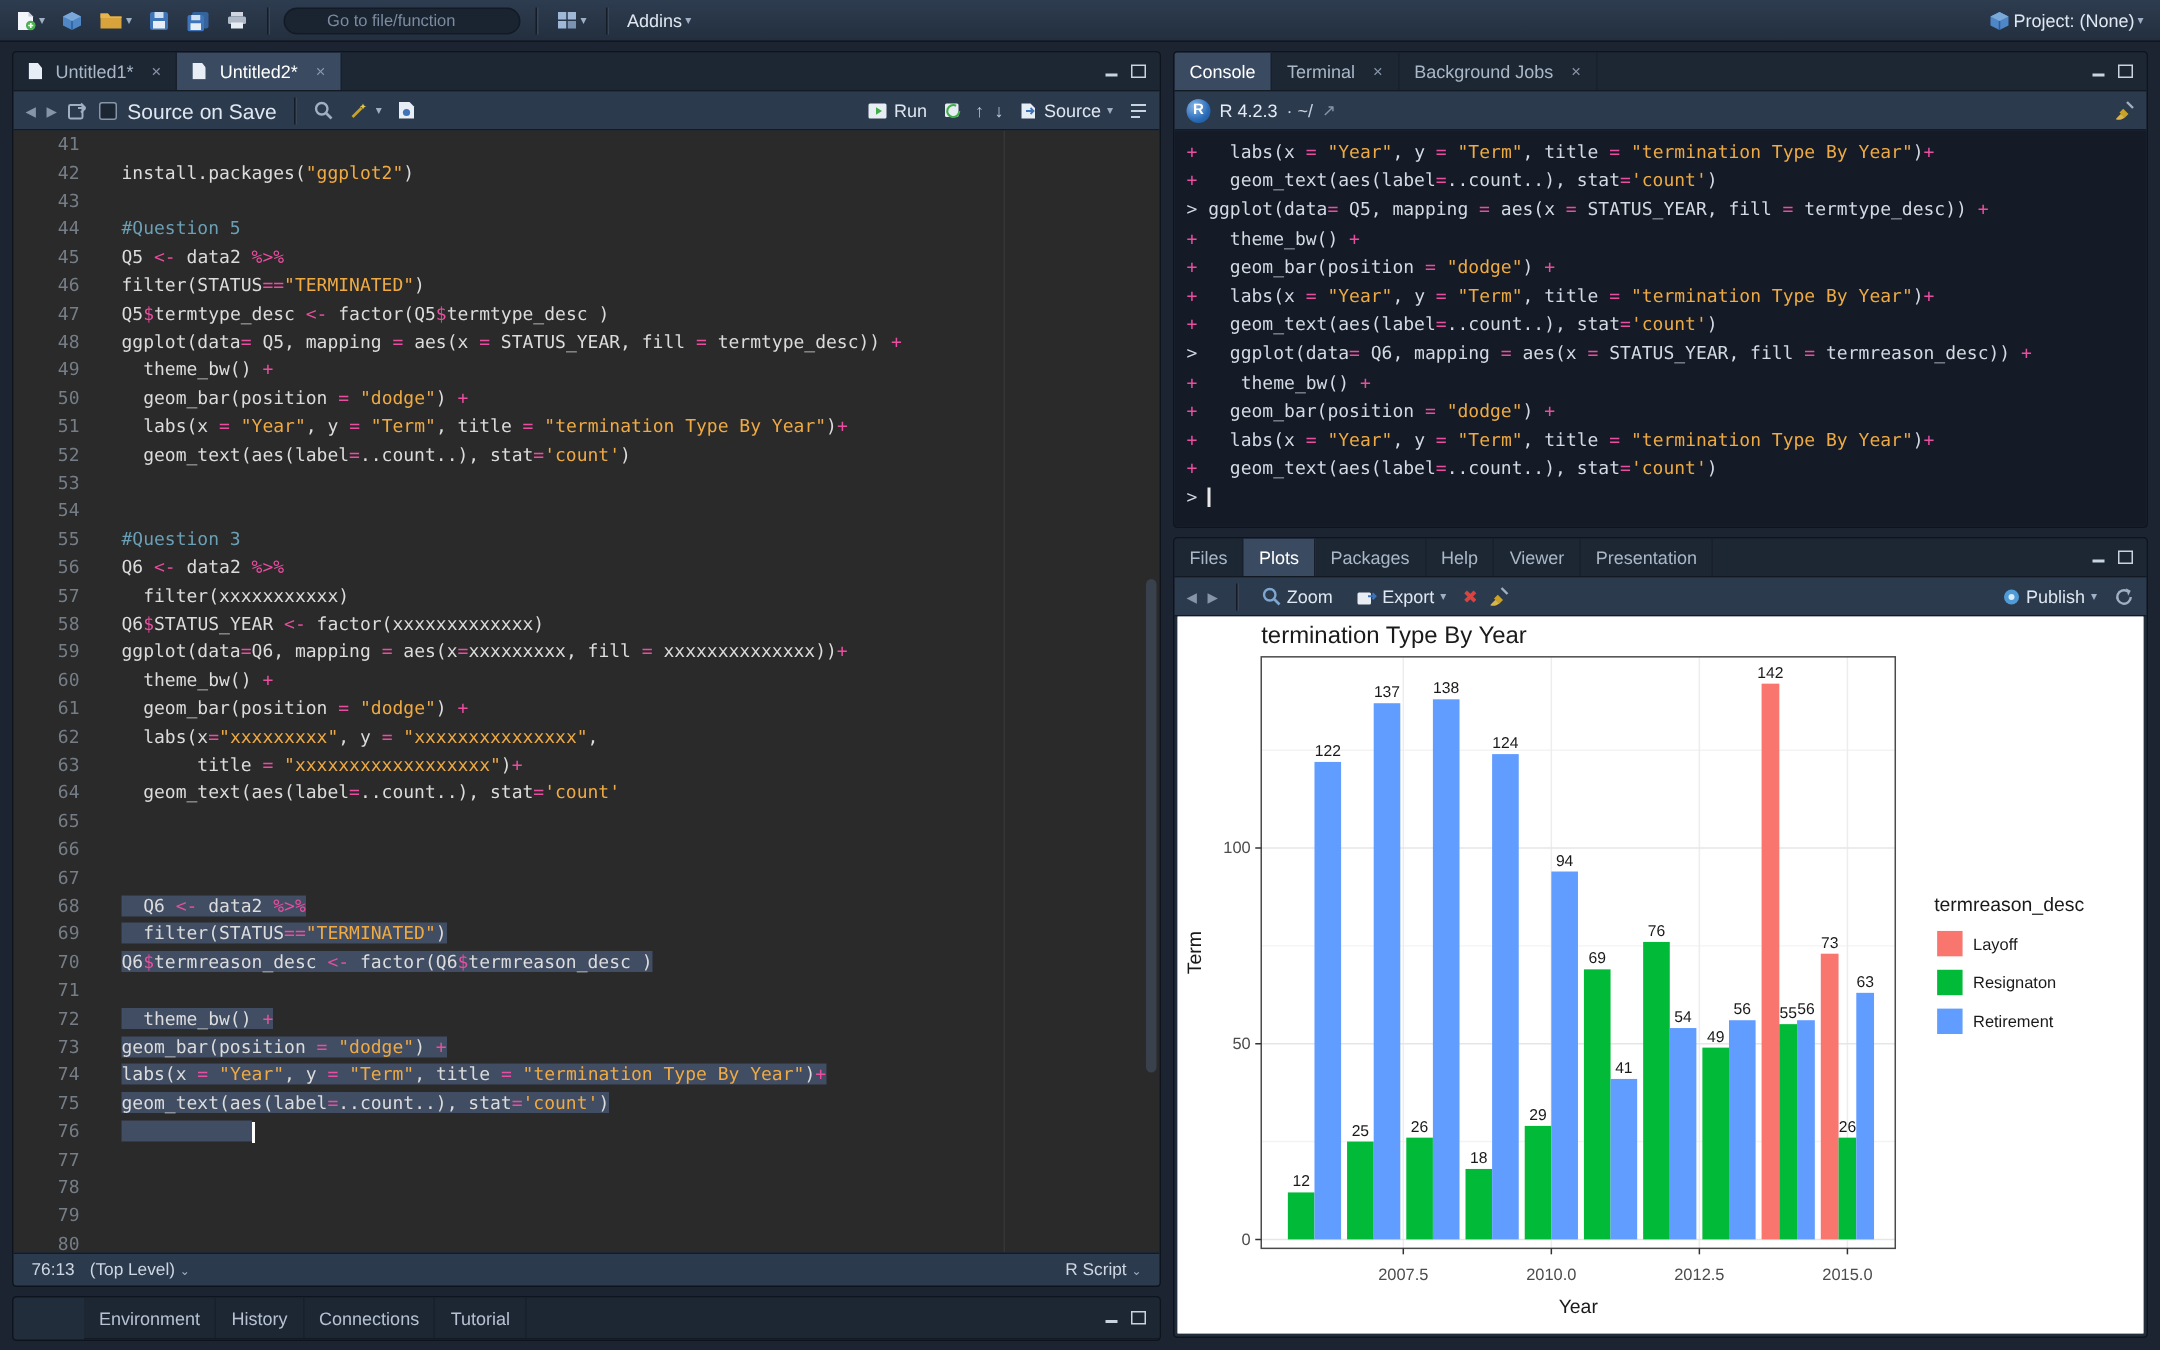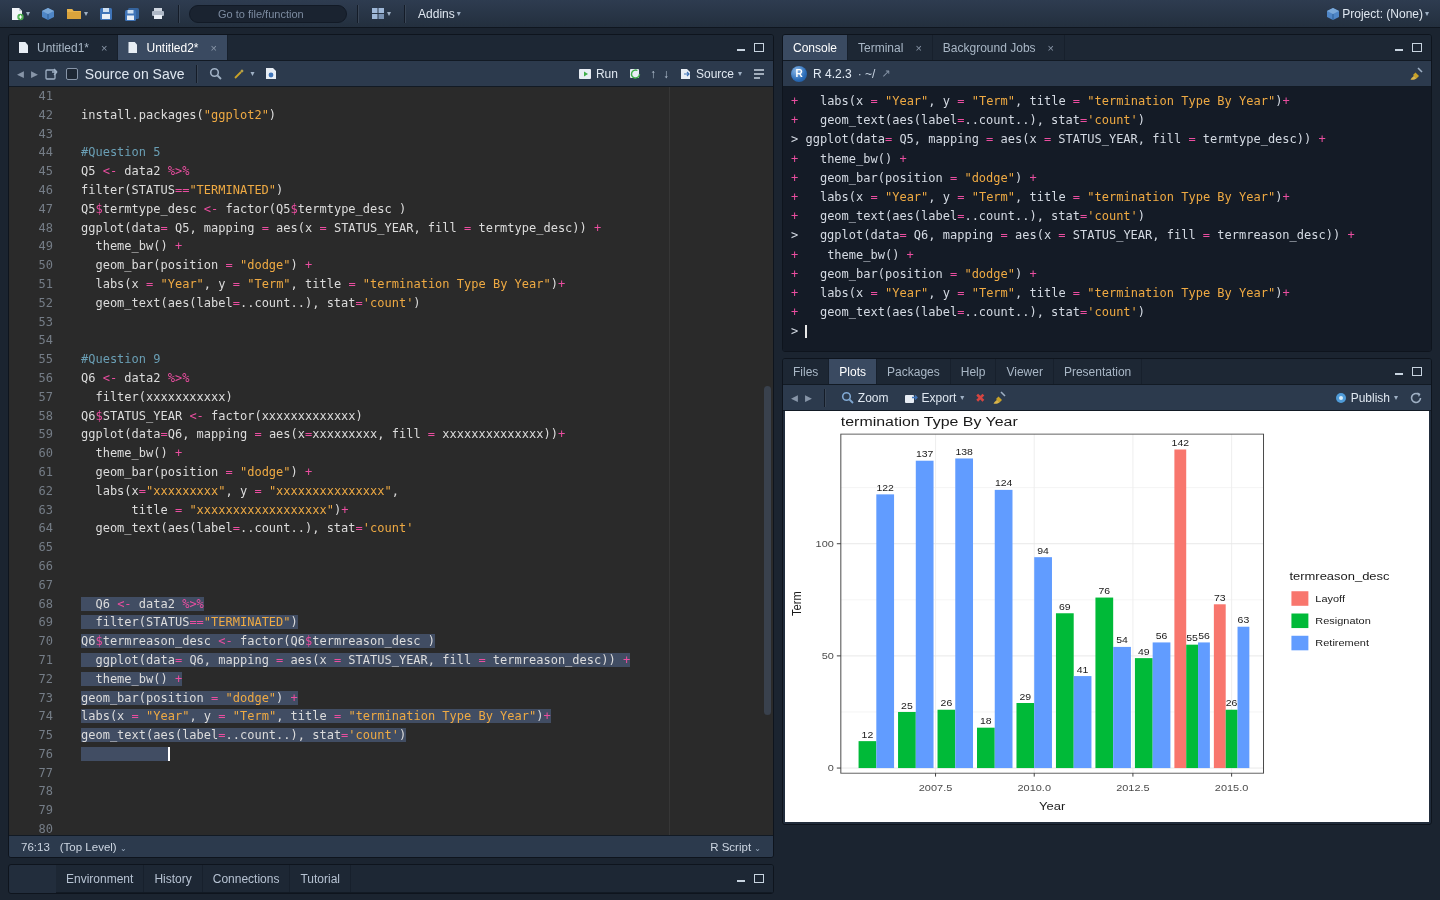--- a/index.html
+++ b/index.html
@@ -70,21 +70,21 @@
   .r-logo { width:16px; height:16px; border-radius:50%; flex:none;
     background:radial-gradient(circle at 35% 30%, #8ab8e8, #2a6cb8 60%, #1b4f8f);
     color:#fff; font-size:10px; font-weight:bold; display:flex; align-items:center; justify-content:center; }
   .console-body { position:absolute; left:0; right:0; top:52px; bottom:0; background:#141b26;
     padding:5px 8px; overflow:hidden; }
   .cs-row { height:19.2px; line-height:19.2px; font-family:"DejaVu Sans Mono",monospace;
     font-size:12px; white-space:pre; color:#d4dae3; }
   .cs-cursor { display:inline-block; width:2px; height:13px; background:#e8e8e8; vertical-align:text-bottom; }
 
   
-  .pane-plots { left:782px; top:358px; width:650px; height:467px; }
+  .pane-plots { left:782px; top:358px; width:650px; height:534px; }
   .plot-area { position:absolute; left:2px; right:2px; top:52px; bottom:2px; background:#ffffff; }
   .plot-area svg { width:100%; height:100%; display:block; }
   .plt-title { font-family:"Liberation Sans",sans-serif; font-size:16px; fill:#1a1a1a; }
   .plt-axis { font-family:"Liberation Sans",sans-serif; font-size:13px; fill:#1a1a1a; }
   .plt-tick { font-family:"Liberation Sans",sans-serif; font-size:11px; fill:#4d4d4d; }
   .plt-legend-title { font-family:"Liberation Sans",sans-serif; font-size:13px; fill:#1a1a1a; }
   .plt-legend-label { font-family:"Liberation Sans",sans-serif; font-size:11px; fill:#1a1a1a; }
   .plt-bar-label { font-family:"Liberation Sans",sans-serif; font-size:10.5px; fill:#1a1a1a; }
 
   .red-x { color:#d64541; font-size:12px; }
@@ -256,37 +256,37 @@
           <div class="ed-row"><span class="ed-num">45</span><span class="ed-code"><span>Q5 <span class="tk-o">&lt;-</span> data2 <span class="tk-o">%&gt;%</span></span></span></div>
           <div class="ed-row"><span class="ed-num">46</span><span class="ed-code"><span>filter(STATUS<span class="tk-o">==</span><span class="tk-s">"TERMINATED"</span>)</span></span></div>
           <div class="ed-row"><span class="ed-num">47</span><span class="ed-code"><span>Q5<span class="tk-o">$</span>termtype_desc <span class="tk-o">&lt;-</span> factor(Q5<span class="tk-o">$</span>termtype_desc )</span></span></div>
           <div class="ed-row"><span class="ed-num">48</span><span class="ed-code"><span>ggplot(data<span class="tk-o">=</span> Q5, mapping <span class="tk-o">=</span> aes(x <span class="tk-o">=</span> STATUS_YEAR, fill <span class="tk-o">=</span> termtype_desc)) <span class="tk-o">+</span></span></span></div>
           <div class="ed-row"><span class="ed-num">49</span><span class="ed-code"><span>  theme_bw() <span class="tk-o">+</span></span></span></div>
           <div class="ed-row"><span class="ed-num">50</span><span class="ed-code"><span>  geom_bar(position <span class="tk-o">=</span> <span class="tk-s">"dodge"</span>) <span class="tk-o">+</span></span></span></div>
           <div class="ed-row"><span class="ed-num">51</span><span class="ed-code"><span>  labs(x <span class="tk-o">=</span> <span class="tk-s">"Year"</span>, y <span class="tk-o">=</span> <span class="tk-s">"Term"</span>, title <span class="tk-o">=</span> <span class="tk-s">"termination Type By Year"</span>)<span class="tk-o">+</span></span></span></div>
           <div class="ed-row"><span class="ed-num">52</span><span class="ed-code"><span>  geom_text(aes(label<span class="tk-o">=</span>..count..), stat<span class="tk-o">=</span><span class="tk-s">'count'</span>)</span></span></div>
           <div class="ed-row"><span class="ed-num">53</span><span class="ed-code"><span></span></span></div>
           <div class="ed-row"><span class="ed-num">54</span><span class="ed-code"><span></span></span></div>
-          <div class="ed-row"><span class="ed-num">55</span><span class="ed-code"><span><span class="tk-c">#Question 9</span></span></span></div>
+          <div class="ed-row"><span class="ed-num">55</span><span class="ed-code"><span><span class="tk-c">#Question 3</span></span></span></div>
           <div class="ed-row"><span class="ed-num">56</span><span class="ed-code"><span>Q6 <span class="tk-o">&lt;-</span> data2 <span class="tk-o">%&gt;%</span></span></span></div>
           <div class="ed-row"><span class="ed-num">57</span><span class="ed-code"><span>  filter(xxxxxxxxxxx)</span></span></div>
           <div class="ed-row"><span class="ed-num">58</span><span class="ed-code"><span>Q6<span class="tk-o">$</span>STATUS_YEAR <span class="tk-o">&lt;-</span> factor(xxxxxxxxxxxxx)</span></span></div>
           <div class="ed-row"><span class="ed-num">59</span><span class="ed-code"><span>ggplot(data<span class="tk-o">=</span>Q6, mapping <span class="tk-o">=</span> aes(x<span class="tk-o">=</span>xxxxxxxxx, fill <span class="tk-o">=</span> xxxxxxxxxxxxxx))<span class="tk-o">+</span></span></span></div>
           <div class="ed-row"><span class="ed-num">60</span><span class="ed-code"><span>  theme_bw() <span class="tk-o">+</span></span></span></div>
           <div class="ed-row"><span class="ed-num">61</span><span class="ed-code"><span>  geom_bar(position <span class="tk-o">=</span> <span class="tk-s">"dodge"</span>) <span class="tk-o">+</span></span></span></div>
           <div class="ed-row"><span class="ed-num">62</span><span class="ed-code"><span>  labs(x<span class="tk-o">=</span><span class="tk-s">"xxxxxxxxx"</span>, y <span class="tk-o">=</span> <span class="tk-s">"xxxxxxxxxxxxxxx"</span>,</span></span></div>
           <div class="ed-row"><span class="ed-num">63</span><span class="ed-code"><span>       title <span class="tk-o">=</span> <span class="tk-s">"xxxxxxxxxxxxxxxxxx"</span>)<span class="tk-o">+</span></span></span></div>
           <div class="ed-row"><span class="ed-num">64</span><span class="ed-code"><span>  geom_text(aes(label<span class="tk-o">=</span>..count..), stat<span class="tk-o">=</span><span class="tk-s">'count'</span></span></span></div>
           <div class="ed-row"><span class="ed-num">65</span><span class="ed-code"><span></span></span></div>
           <div class="ed-row"><span class="ed-num">66</span><span class="ed-code"><span></span></span></div>
           <div class="ed-row"><span class="ed-num">67</span><span class="ed-code"><span></span></span></div>
           <div class="ed-row"><span class="ed-num">68</span><span class="ed-code"><span class="ed-sel">  Q6 <span class="tk-o">&lt;-</span> data2 <span class="tk-o">%&gt;%</span></span></span></div>
           <div class="ed-row"><span class="ed-num">69</span><span class="ed-code"><span class="ed-sel">  filter(STATUS<span class="tk-o">==</span><span class="tk-s">"TERMINATED"</span>)</span></span></div>
           <div class="ed-row"><span class="ed-num">70</span><span class="ed-code"><span class="ed-sel">Q6<span class="tk-o">$</span>termreason_desc <span class="tk-o">&lt;-</span> factor(Q6<span class="tk-o">$</span>termreason_desc )</span></span></div>
-          <div class="ed-row"><span class="ed-num">71</span><span class="ed-code"><span class="ed-sel">  ggplot(data<span class="tk-o">=</span> Q6, mapping <span class="tk-o">=</span> aes(x <span class="tk-o">=</span> STATUS_YEAR, fill <span class="tk-o">=</span> termreason_desc)) <span class="tk-o">+</span></span></span></div>
+          <div class="ed-row"><span class="ed-num">71</span></div>
           <div class="ed-row"><span class="ed-num">72</span><span class="ed-code"><span class="ed-sel">  theme_bw() <span class="tk-o">+</span></span></span></div>
           <div class="ed-row"><span class="ed-num">73</span><span class="ed-code"><span class="ed-sel">geom_bar(position <span class="tk-o">=</span> <span class="tk-s">"dodge"</span>) <span class="tk-o">+</span></span></span></div>
           <div class="ed-row"><span class="ed-num">74</span><span class="ed-code"><span class="ed-sel">labs(x <span class="tk-o">=</span> <span class="tk-s">"Year"</span>, y <span class="tk-o">=</span> <span class="tk-s">"Term"</span>, title <span class="tk-o">=</span> <span class="tk-s">"termination Type By Year"</span>)<span class="tk-o">+</span></span></span></div>
           <div class="ed-row"><span class="ed-num">75</span><span class="ed-code"><span class="ed-sel">geom_text(aes(label<span class="tk-o">=</span>..count..), stat<span class="tk-o">=</span><span class="tk-s">'count'</span>)</span></span></div>
           <div class="ed-row"><span class="ed-num">76</span><span class="ed-code"><span class="ed-sel">            </span><span class="ed-cursor"></span></span></div>
           <div class="ed-row"><span class="ed-num">77</span><span class="ed-code"><span></span></span></div>
           <div class="ed-row"><span class="ed-num">78</span><span class="ed-code"><span></span></span></div>
           <div class="ed-row"><span class="ed-num">79</span><span class="ed-code"><span></span></span></div>
           <div class="ed-row"><span class="ed-num">80</span><span class="ed-code"><span></span></span></div>
         </div>

